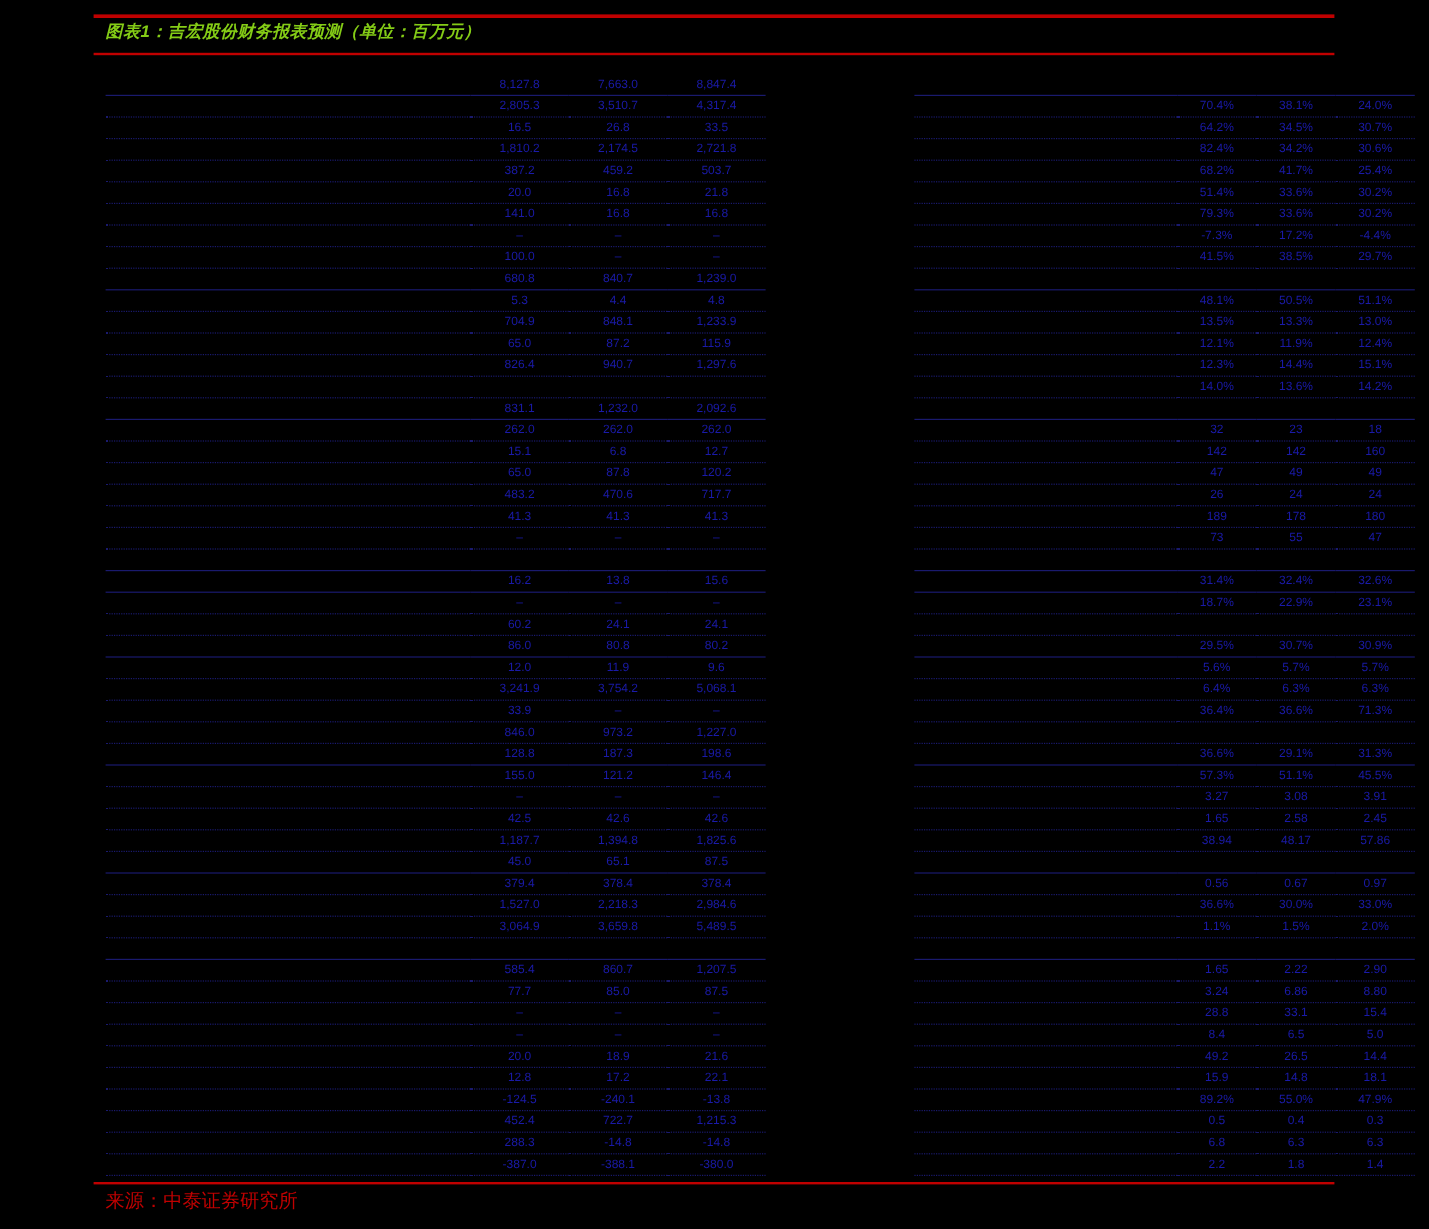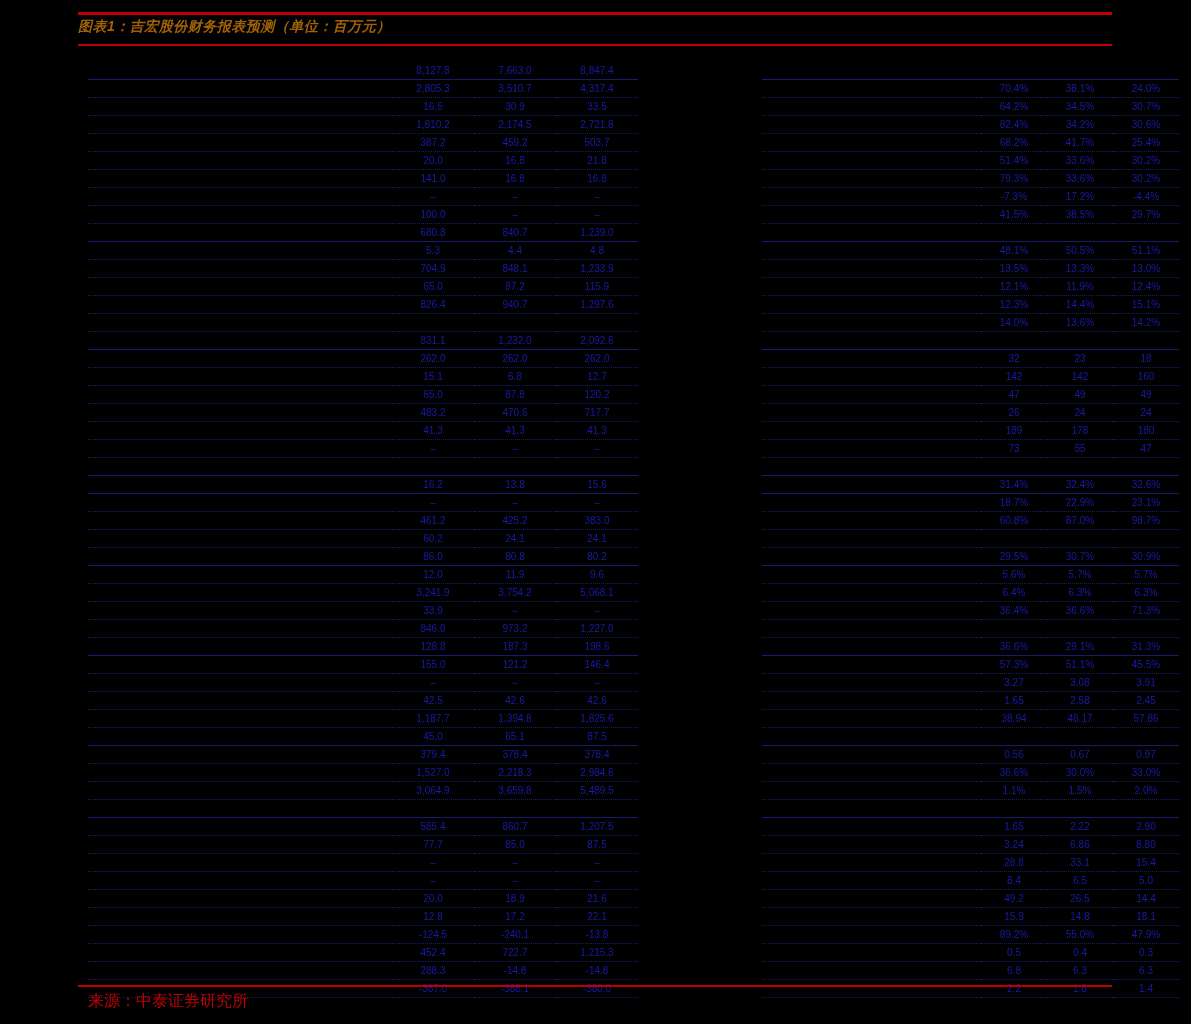--- a/index.html
+++ b/index.html
@@ -30,26 +30,26 @@
   .title-rule-bottom {
     position: absolute;
     left: 78px;
     top: 44px;
     width: 1034px;
     height: 2px;
     background: #c00000;
   }
   .exhibit-title {
     position: absolute;
-    left: 78px;
+    left: 88px;
     top: 18px;
     font-size: 14px;
     font-weight: bold;
     font-style: italic;
-    color: #a16207;
+    color: #84cc16;
     letter-spacing: 0.5px;
     white-space: nowrap;
   }
   .source-rule {
     position: absolute;
     left: 78px;
     top: 985px;
     width: 1034px;
     height: 2px;
     background: #c00000;
@@ -146,21 +146,21 @@
             <td class="num">4,317.4</td>
             <td class="gap"></td>
             <td class="lbl2"></td>
             <td class="num2">70.4%</td>
             <td class="num2">38.1%</td>
             <td class="num2">24.0%</td>
           </tr>
           <tr>
             <td class="lbl"></td>
             <td class="num">16.5</td>
-            <td class="num">30.9</td>
+            <td class="num">26.8</td>
             <td class="num">33.5</td>
             <td class="gap"></td>
             <td class="lbl2"></td>
             <td class="num2">64.2%</td>
             <td class="num2">34.5%</td>
             <td class="num2">30.7%</td>
           </tr>
           <tr>
             <td class="lbl"></td>
             <td class="num">1,810.2</td>
@@ -395,31 +395,20 @@
           <tr>
             <td class="lbl"></td>
             <td class="num">–</td>
             <td class="num">–</td>
             <td class="num">–</td>
             <td class="gap"></td>
             <td class="lbl2"></td>
             <td class="num2">18.7%</td>
             <td class="num2">22.9%</td>
             <td class="num2">23.1%</td>
-          </tr>
-          <tr>
-            <td class="lbl"></td>
-            <td class="num">461.2</td>
-            <td class="num">425.2</td>
-            <td class="num">383.0</td>
-            <td class="gap"></td>
-            <td class="lbl2"></td>
-            <td class="num2">60.8%</td>
-            <td class="num2">87.0%</td>
-            <td class="num2">98.7%</td>
           </tr>
           <tr>
             <td class="lbl"></td>
             <td class="num">60.2</td>
             <td class="num">24.1</td>
             <td class="num">24.1</td>
             <td class="gap"></td>
             <td class="lbl2"></td>
             <td class="num2"></td>
             <td class="num2"></td>

